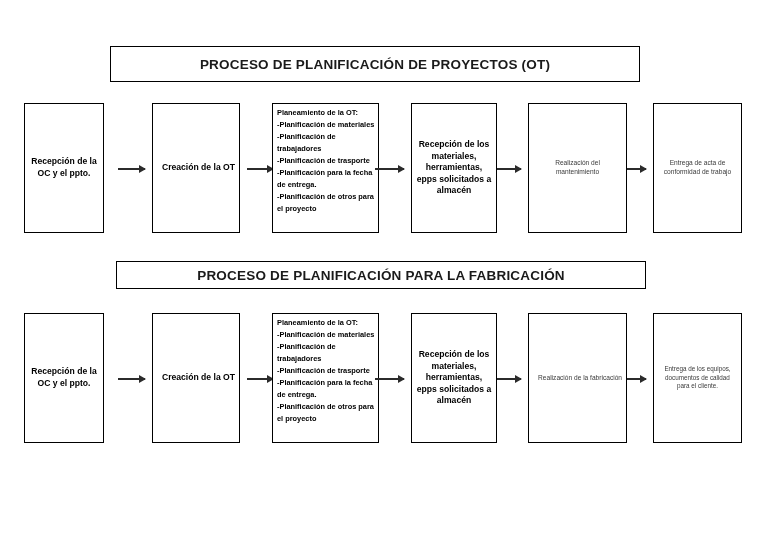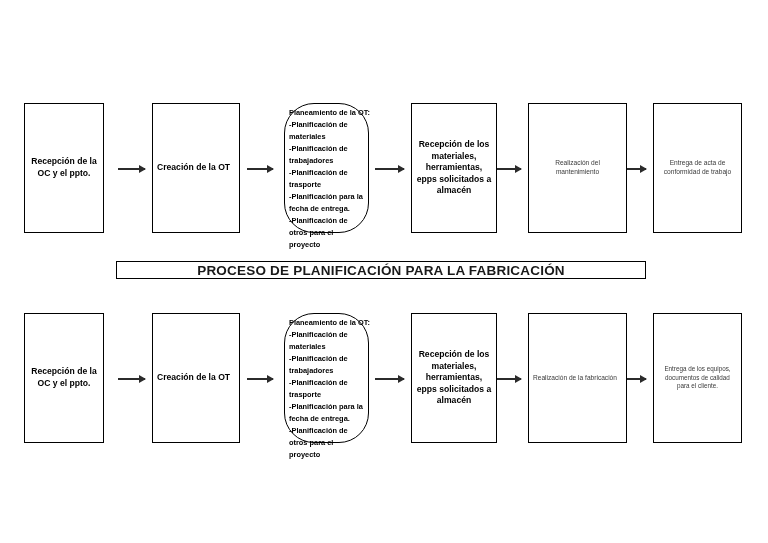--- a/index.html
+++ b/index.html
@@ -39,21 +39,21 @@
   #title-banner-1 {
     left: 110px;
     top: 46px;
     width: 530px;
     height: 36px;
   }
   #title-banner-2 {
     left: 116px;
     top: 261px;
     width: 530px;
-    height: 18px;
+    height: 28px;
   }
 
   
   .flow-row {
     position: absolute;
     left: 0;
     width: 768px;
     height: 132px;
   }
   #flow-row-1 { top: 103px; }
@@ -62,21 +62,21 @@
   
   .node {
     position: absolute;
     box-sizing: border-box;
     border: 1.2px solid #000000;
     background: #ffffff;
     top: 0;
     height: 130px;
     display: flex;
     align-items: center;
-    justify-content: flex-start;
+    justify-content: flex-end;
     text-align: center;
     padding: 3px 4px;
   }
   .node-text {
     display: block;
     line-height: 1.35;
   }
 
   
   .node.bold .node-text {
@@ -109,21 +109,21 @@
     display: block;
     white-space: nowrap;
   }
   .listbox .list-item {
     display: block;
   }
 
   
   .n1 { left: 24px;  width: 80px; }
   .n2 { left: 152px; width: 88px; }
-  .n3 { left: 284px; width: 85px; border-radius: 30px; }
+  .n3 { left: 272px; width: 107px; }
   .n4 { left: 411px; width: 86px; }
   .n5 { left: 528px; width: 99px; }
   .n6 { left: 653px; width: 89px; }
 
   
   .arrow {
     position: absolute;
     top: 65px;
     height: 1.6px;
     background: #2b2b2b;
@@ -144,20 +144,23 @@
   .a2 { left: 247px; width: 26px; }
   .a3 { left: 375px; width: 29px; }
   .a4 { left: 497px; width: 24px; }
   .a5 { left: 627px; width: 19px; }
 </style>
 </head>
 <body>
 
 <div class="page">
 
+  <div class="title-banner" id="title-banner-1">
+    <span>PROCESO DE PLANIFICACIÓN DE PROYECTOS (OT)</span>
+  </div>
 
   <div class="flow-row" id="flow-row-1">
 
     <div class="node bold n1">
       <span class="node-text">Recepción de la OC y el ppto.</span>
     </div>
     <div class="arrow a1"></div>
 
     <div class="node bold n2">
       <span class="node-text">Creación de la OT</span>

